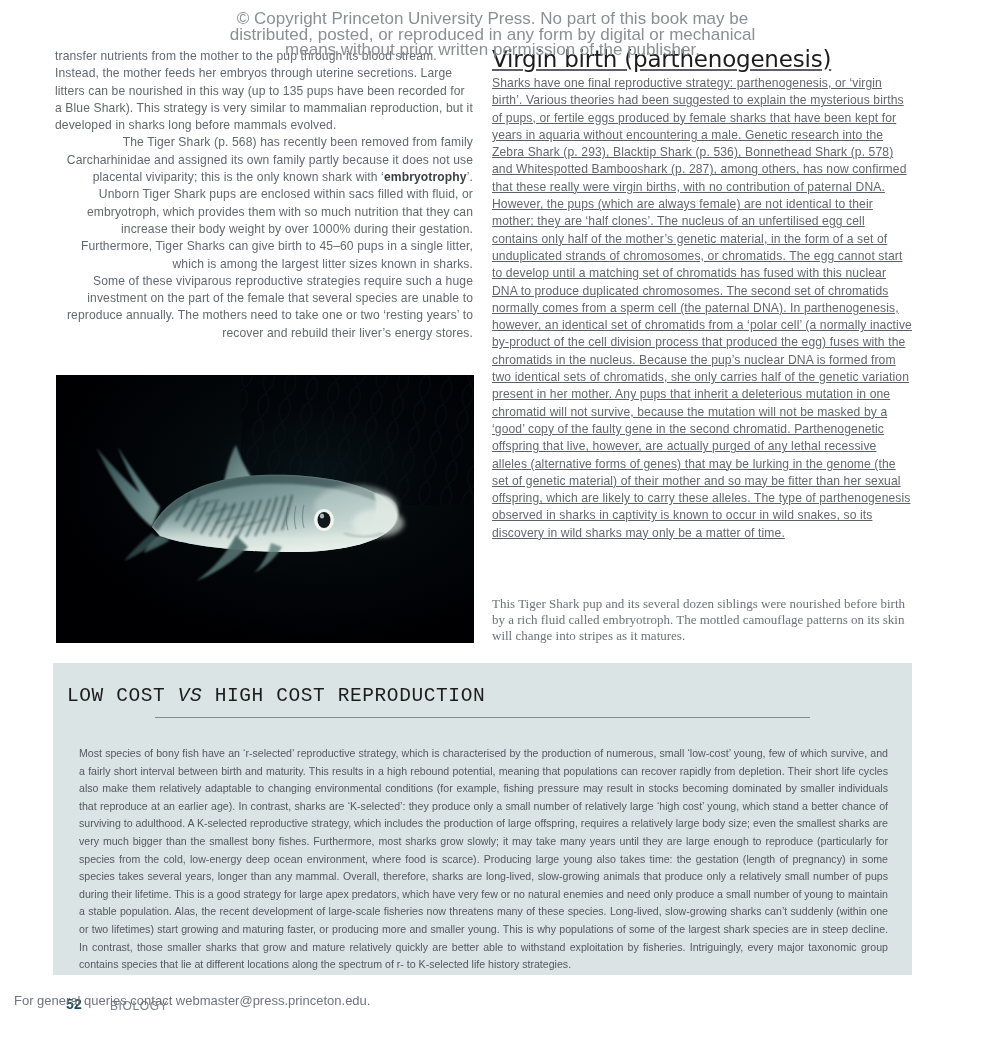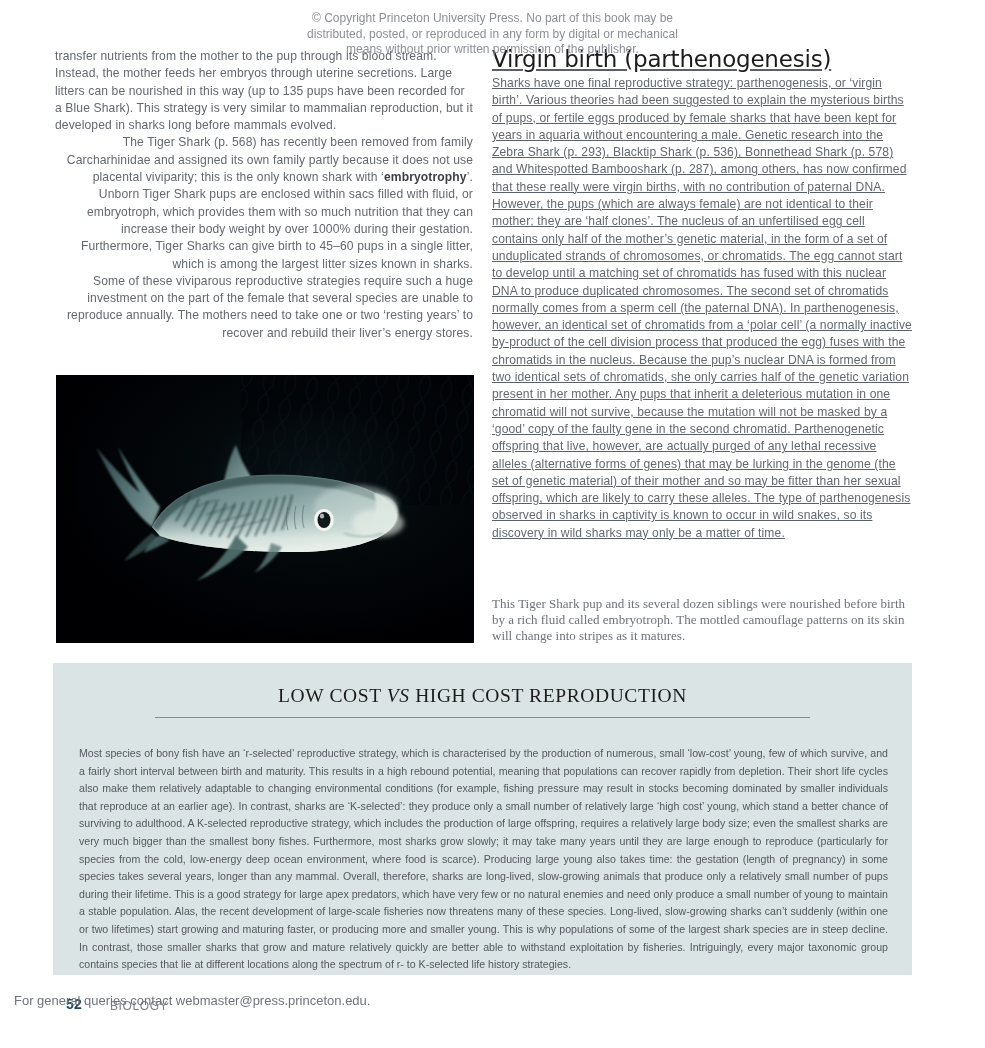--- a/index.html
+++ b/index.html
@@ -14,21 +14,21 @@
     overflow: hidden;
   }
 
   
   .copyright {
     position: absolute;
     top: 11px;
     left: 0;
     width: 985px;
     text-align: center;
-    font-size: 12px;
+    font-size: 17px;
     line-height: 15.5px;
     color: #8b8f95;
     z-index: 5;
   }
   .copyright div { white-space: nowrap; }
 
   
   .col-left {
     position: absolute;
     left: 55px;
@@ -93,28 +93,28 @@
   .feature-box {
     position: absolute;
     left: 53px;
     top: 663px;
     width: 859px;
     height: 312px;
     background: #dbe4e4;
     padding: 14px 14px 10px 14px;
   }
   .feature-title {
-    text-align: center;
+    text-align: left;
     font-size: 19.5px;
     line-height: 24px;
     color: #1c1c1c;
     font-weight: 400;
     letter-spacing: 0.6px;
     margin: 7px 0 0 0;
-    font-family: Liberation Serif, serif;
+    font-family: Liberation Mono, monospace;
   }
   .feature-title i { font-style: italic; }
   .feature-rule {
     width: 655px;
     height: 1px;
     background: #7f8d8d;
     margin: 9px auto 0 auto;
   }
   .feature-body {
     margin-top: 27px;

